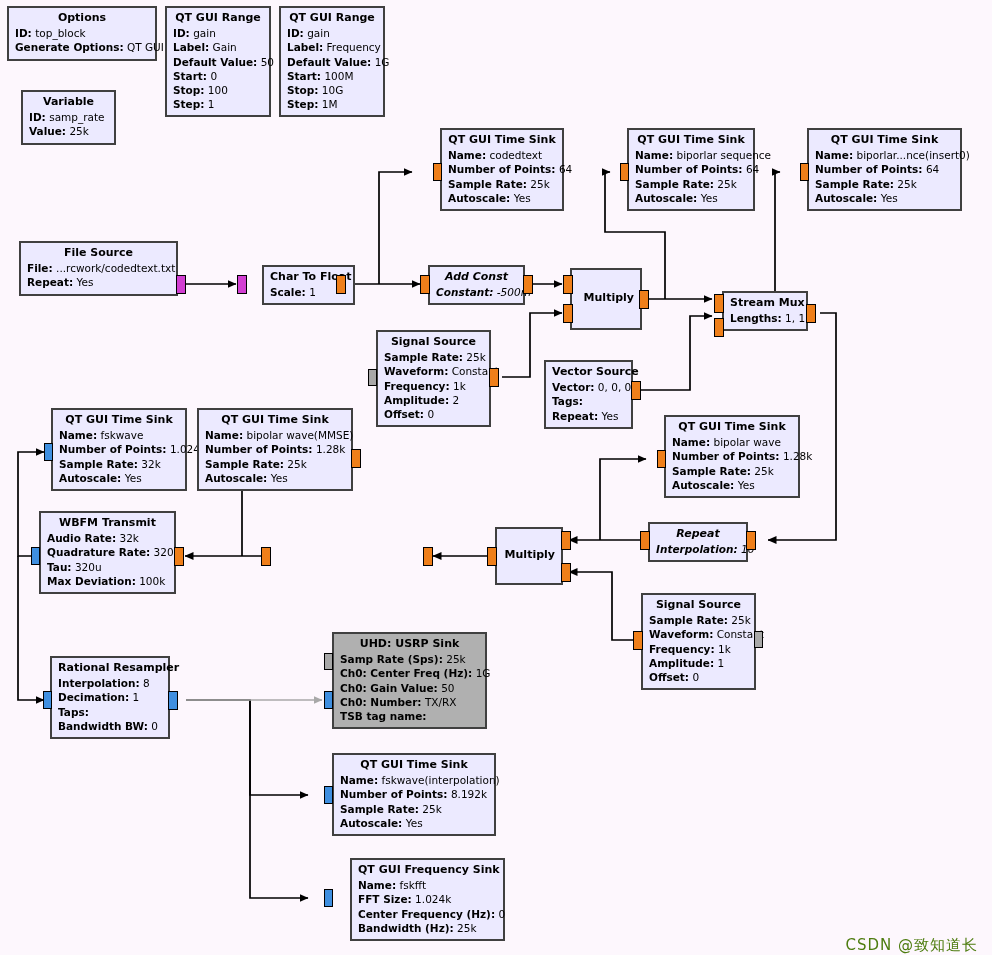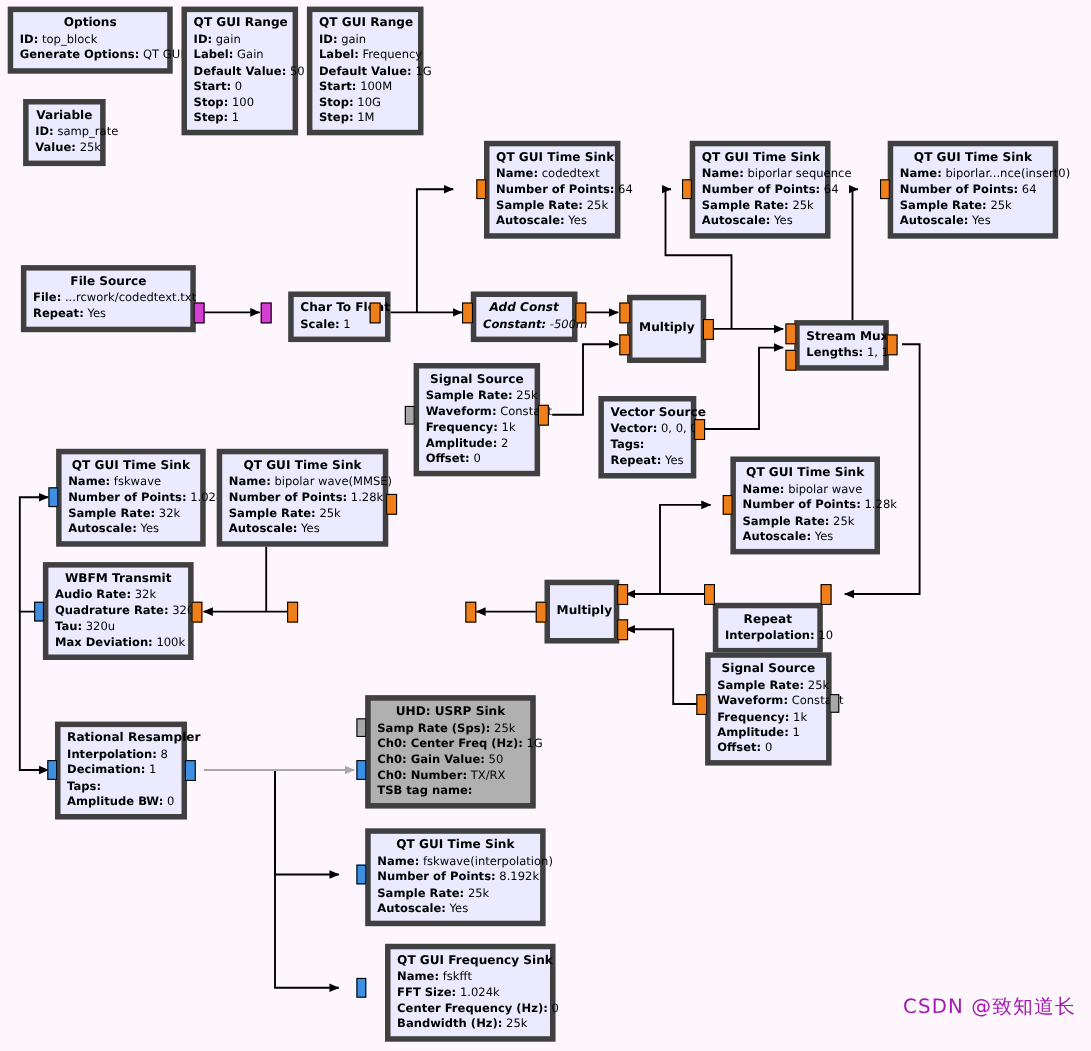--- a/index.html
+++ b/index.html
@@ -9,54 +9,54 @@
     font-family:"DejaVu Sans","Liberation Sans",sans-serif;
     position:relative;
     overflow:hidden;
   }
   #canvas{position:absolute;left:0;top:0;width:992px;height:955px;}
   svg#wires{position:absolute;left:0;top:0;width:992px;height:955px;pointer-events:none;}
 
   .blk{
     position:absolute;
     box-sizing:border-box;
-    border:5px solid #404040;
+    border:2px solid #404040;
     background:#eceaff;
     padding:3px 6px 4px 6px;
     font-size:10.5px;
     line-height:14.2px;
     color:#000;
     z-index:3;
   }
   .blk.disabled{background:#b0b0b0;}
   .blk .t{
     font-weight:bold;
     text-align:center;
     font-size:11px;
     display:block;
     white-space:nowrap;
     margin-bottom:1px;
   }
   .blk .row{white-space:nowrap;}
   .blk .k{font-weight:bold;}
   .blk .v{font-weight:normal;}
-  .blk.center{display:flex;align-items:center;justify-content:flex-start;}
+  .blk.center{display:flex;align-items:center;justify-content:flex-end;}
 
   
   .port{position:absolute;z-index:4;border:1px solid #000;box-sizing:border-box;}
   .port.orange{background:#ef7f1a;}
   .port.blue{background:#3f8fe0;}
   .port.magenta{background:#d23fd2;}
   .port.grey{background:#a8a8a8;}
 
   .wm{
     position:absolute;
-    right:14px;bottom:28px;
-    color:#a21caf;
-    font-size:18px;
+    right:14px;bottom:0;
+    color:#4d7c0f;
+    font-size:15px;
     letter-spacing:1px;
     z-index:6;
     white-space:nowrap;
   }
 </style>
 </head>
 <body>
 
 <div id="canvas">
 
@@ -109,21 +109,21 @@
       <path d="M186,700 H322" marker-end="url(#ahg)"></path>
     </g>
   </svg>
 
   <div class="blk" style="left:7px;top:6px;width:150px;">
     <span class="t">Options</span>
     <div class="row"><span class="k">ID:</span> <span class="v">top_block</span></div>
     <div class="row"><span class="k">Generate Options:</span> <span class="v">QT GUI</span></div>
   </div>
 
-  <div class="blk" style="left:21px;top:90px;width:75px;">
+  <div class="blk" style="left:21px;top:90px;width:95px;">
     <span class="t">Variable</span>
     <div class="row"><span class="k">ID:</span> <span class="v">samp_rate</span></div>
     <div class="row"><span class="k">Value:</span> <span class="v">25k</span></div>
   </div>
 
   <div class="blk" style="left:165px;top:6px;width:106px;">
     <span class="t">QT GUI Range</span>
     <div class="row"><span class="k">ID:</span> <span class="v">gain</span></div>
     <div class="row"><span class="k">Label:</span> <span class="v">Gain</span></div>
     <div class="row"><span class="k">Default Value:</span> <span class="v">50</span></div>
@@ -264,21 +264,21 @@
   <div class="port orange" style="left:261px;top:547px;width:10px;height:19px;"></div>
   <div class="port orange" style="left:423px;top:547px;width:10px;height:19px;"></div>
 
   <div class="blk center" style="left:495px;top:527px;width:68px;height:58px;">
     <span class="t">Multiply</span>
   </div>
   <div class="port orange" style="left:561px;top:531px;width:10px;height:19px;"></div>
   <div class="port orange" style="left:561px;top:563px;width:10px;height:19px;"></div>
   <div class="port orange" style="left:487px;top:547px;width:10px;height:19px;"></div>
 
-  <div class="blk" style="left:648px;top:548px;width:100px;">
+  <div class="blk" style="left:648px;top:522px;width:100px;font-style:italic;">
     <span class="t">Repeat</span>
     <div class="row"><span class="k">Interpolation:</span> <span class="v">10</span></div>
   </div>
   <div class="port orange" style="left:640px;top:531px;width:10px;height:19px;"></div>
   <div class="port orange" style="left:746px;top:531px;width:10px;height:19px;"></div>
 
   <div class="blk" style="left:641px;top:593px;width:115px;">
     <span class="t">Signal Source</span>
     <div class="row"><span class="k">Sample Rate:</span> <span class="v">25k</span></div>
     <div class="row"><span class="k">Waveform:</span> <span class="v">Constant</span></div>
@@ -287,21 +287,21 @@
     <div class="row"><span class="k">Offset:</span> <span class="v">0</span></div>
   </div>
   <div class="port orange" style="left:633px;top:631px;width:10px;height:19px;"></div>
   <div class="port grey" style="left:754px;top:631px;width:9px;height:17px;"></div>
 
   <div class="blk" style="left:50px;top:656px;width:120px;">
     <span class="t">Rational Resampler</span>
     <div class="row"><span class="k">Interpolation:</span> <span class="v">8</span></div>
     <div class="row"><span class="k">Decimation:</span> <span class="v">1</span></div>
     <div class="row"><span class="k">Taps:</span> <span class="v"></span></div>
-    <div class="row"><span class="k">Amplitude BW:</span> <span class="v">0</span></div>
+    <div class="row"><span class="k">Bandwidth BW:</span> <span class="v">0</span></div>
   </div>
   <div class="port blue" style="left:43px;top:691px;width:9px;height:18px;"></div>
   <div class="port blue" style="left:168px;top:691px;width:10px;height:19px;"></div>
 
   <div class="blk disabled" style="left:332px;top:632px;width:155px;">
     <span class="t">UHD: USRP Sink</span>
     <div class="row"><span class="k">Samp Rate (Sps):</span> <span class="v">25k</span></div>
     <div class="row"><span class="k">Ch0: Center Freq (Hz):</span> <span class="v">1G</span></div>
     <div class="row"><span class="k">Ch0: Gain Value:</span> <span class="v">50</span></div>
     <div class="row"><span class="k">Ch0: Number:</span> <span class="v">TX/RX</span></div>

